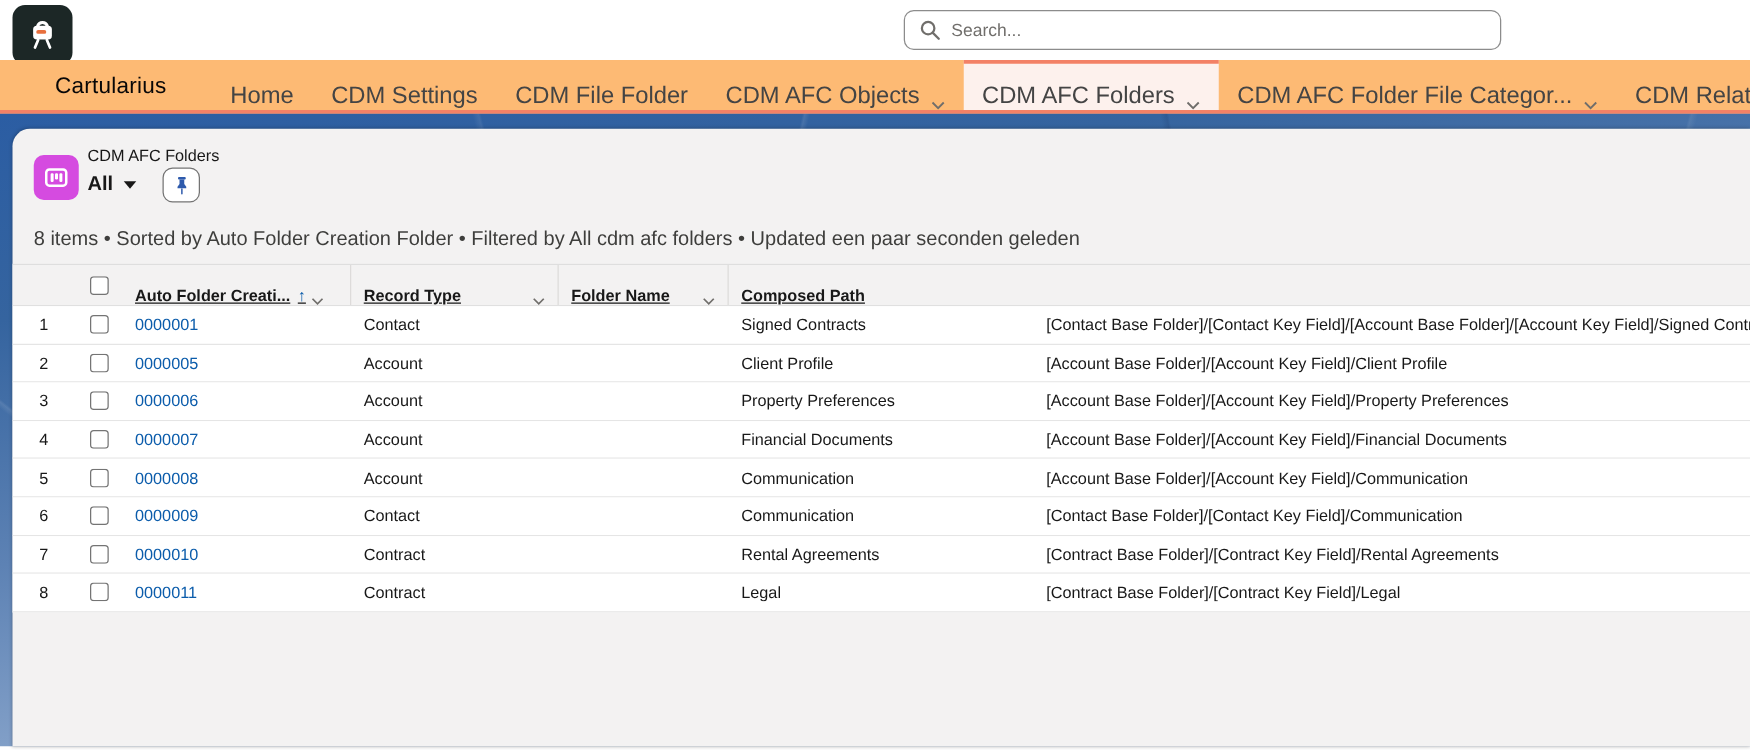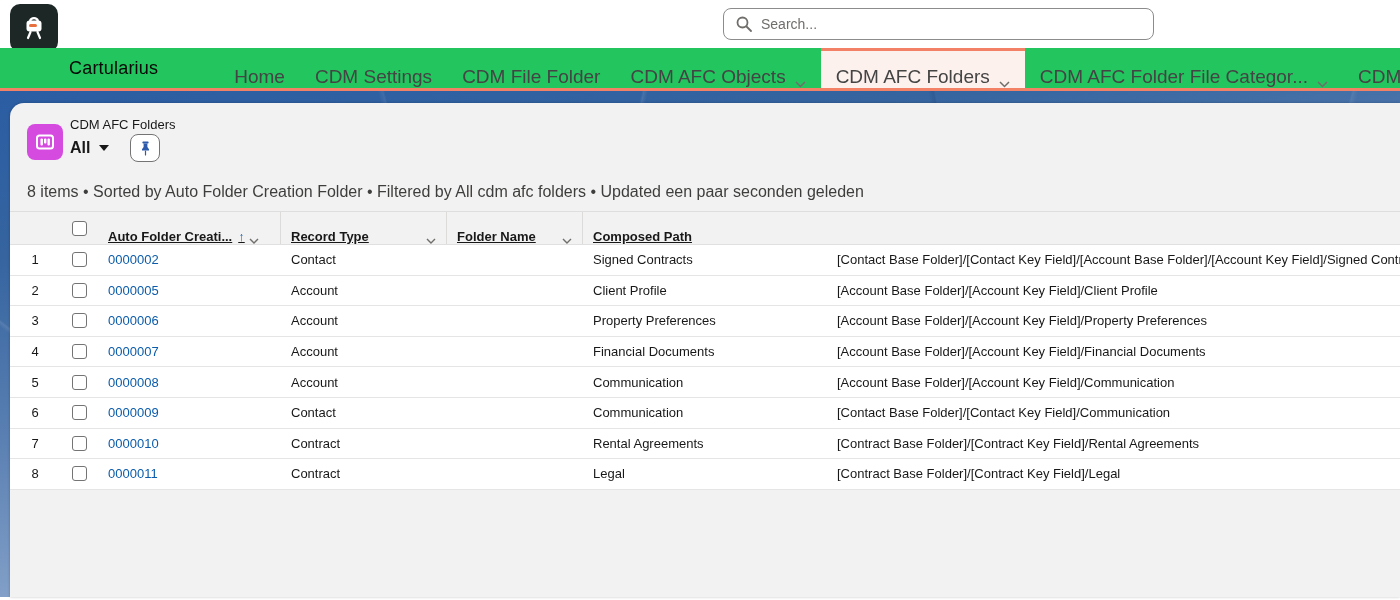--- a/index.html
+++ b/index.html
@@ -3,30 +3,30 @@
 <meta charset="utf-8">
 <style>
   * { margin:0; padding:0; box-sizing:border-box; }
   html,body { width:1400px; height:600px; overflow:hidden; }
   body { font-family:"Liberation Sans","DejaVu Sans",sans-serif; background:#fff; color:#181818; }
 
   
   .global-header { position:relative; height:48px; background:#fff; }
   .org-logo { position:absolute; left:10px; top:4px; width:48px; height:48px;
     background:#1c2726; border-radius:10px; display:flex; align-items:center; justify-content:center; cursor:pointer; }
-  .search-box { position:absolute; left:723px; top:8px; width:431px; height:32px;
+  .search-box { position:absolute; left:723px; top:8px; width:478px; height:32px;
     border:1px solid #8c8c8c; border-radius:8px; background:#fff; display:flex; align-items:center; padding:0 12px; }
   .search-box svg { flex:0 0 auto; margin-right:9px; }
   .search-box input { border:none; outline:none; flex:1; font-size:14px; color:#181818;
     font-family:"Liberation Sans","DejaVu Sans",sans-serif; background:transparent; }
   .search-box input::placeholder { color:#706e6b; }
 
   
-  .nav-bar { position:relative; height:43px; background:#22c55e; border-bottom:3px solid #f38166;
-    display:flex; align-items:stretch; padding-left:28px;gap:25px; }
+  .nav-bar { position:relative; height:43px; background:#fdba74; border-bottom:3px solid #f38166;
+    display:flex; align-items:stretch; padding-left:28px; }
   .waffle { align-self:center; margin-right:16px; cursor:pointer; }
   .app-name { align-self:center; font-size:18px; color:#080707; margin-right:36px; letter-spacing:.2px; }
   .tabs { display:flex; align-items:stretch; }
   .tab { display:flex; align-items:flex-end; gap:9px; padding:0 15px; font-size:19px; color:#444;
     cursor:pointer; white-space:nowrap; border-top:3px solid transparent; }
   .tab.active { background:#fdf1ed; border-top:3px solid #f38166; }
 
   
   .app-bg { position:relative; height:506px;
     background:linear-gradient(170deg,#2b5da3 0%,#35649f 22%,#5d82b4 48%,#8aa6cc 72%,#b6c8e2 100%); }
@@ -205,21 +205,21 @@
         <div class="th">
           <span>Composed Path</span>
         </div>
       </div>
 
       <div class="tr">
         <div class="td num">1</div>
         <div class="td check">
             <span class="checkbox"></span>
           </div>
-        <div class="td"><a class="record-link">0000002</a></div>
+        <div class="td"><a class="record-link">0000001</a></div>
         <div class="td">Contact</div>
         <div class="td"></div>
         <div class="td">Signed Contracts</div>
         <div class="td">[Contact Base Folder]/[Contact Key Field]/[Account Base Folder]/[Account Key Field]/Signed Contracts</div>
       </div>
 
       <div class="tr">
         <div class="td num">2</div>
         <div class="td check">
             <span class="checkbox"></span>

